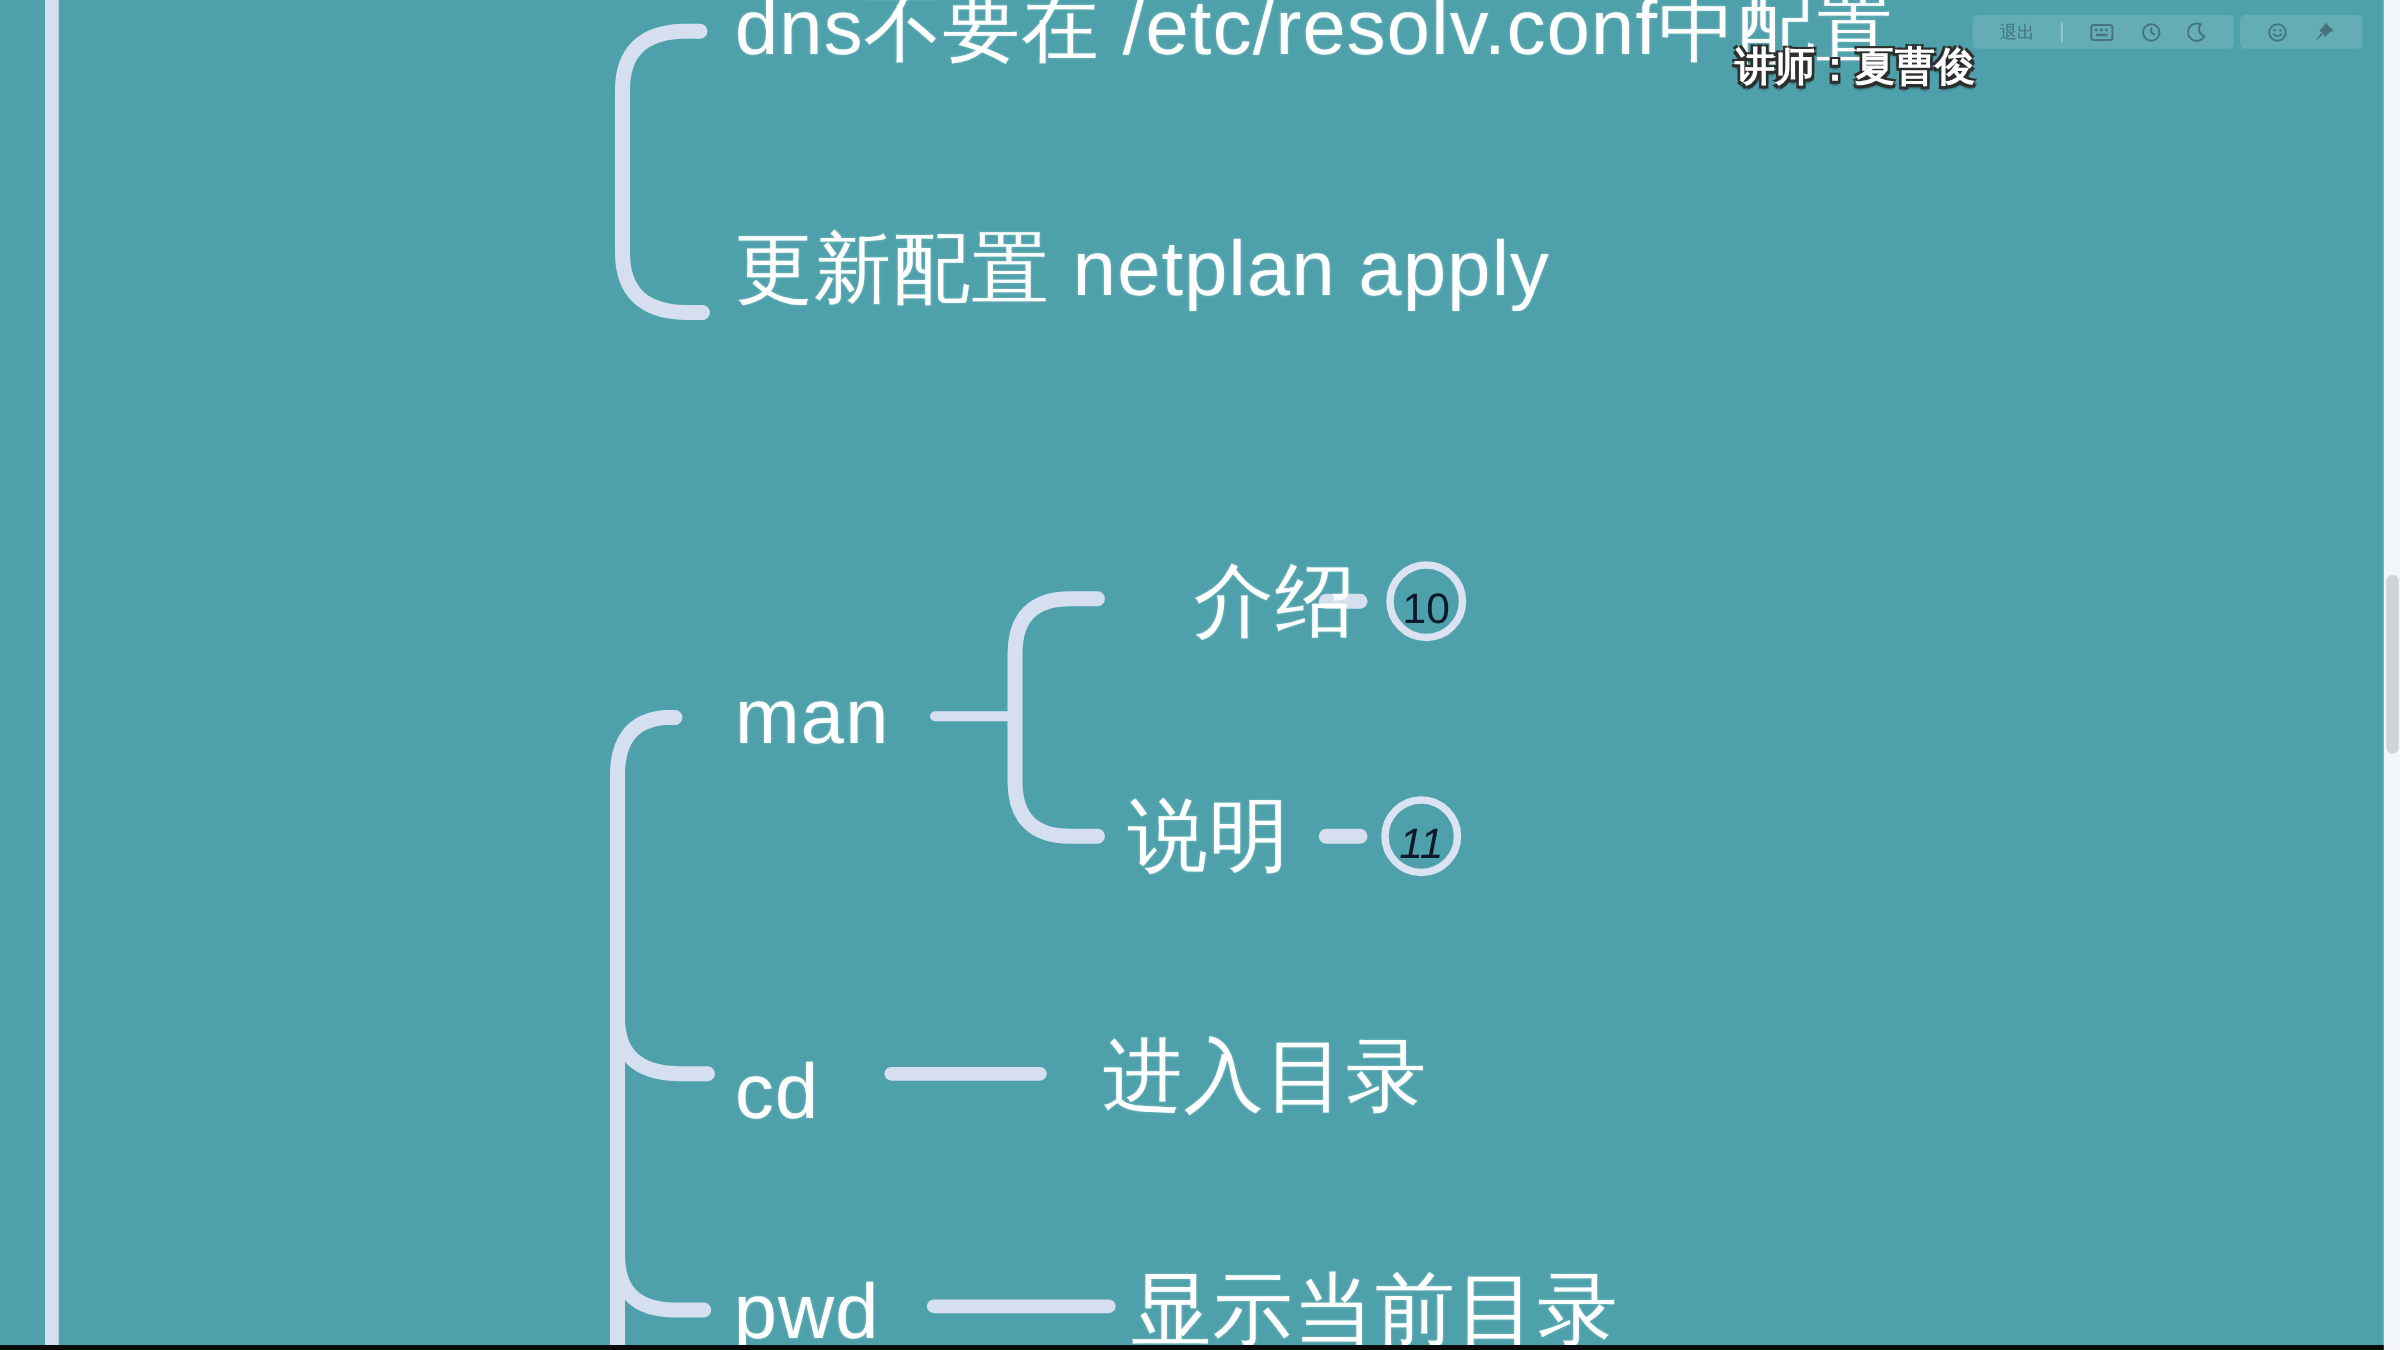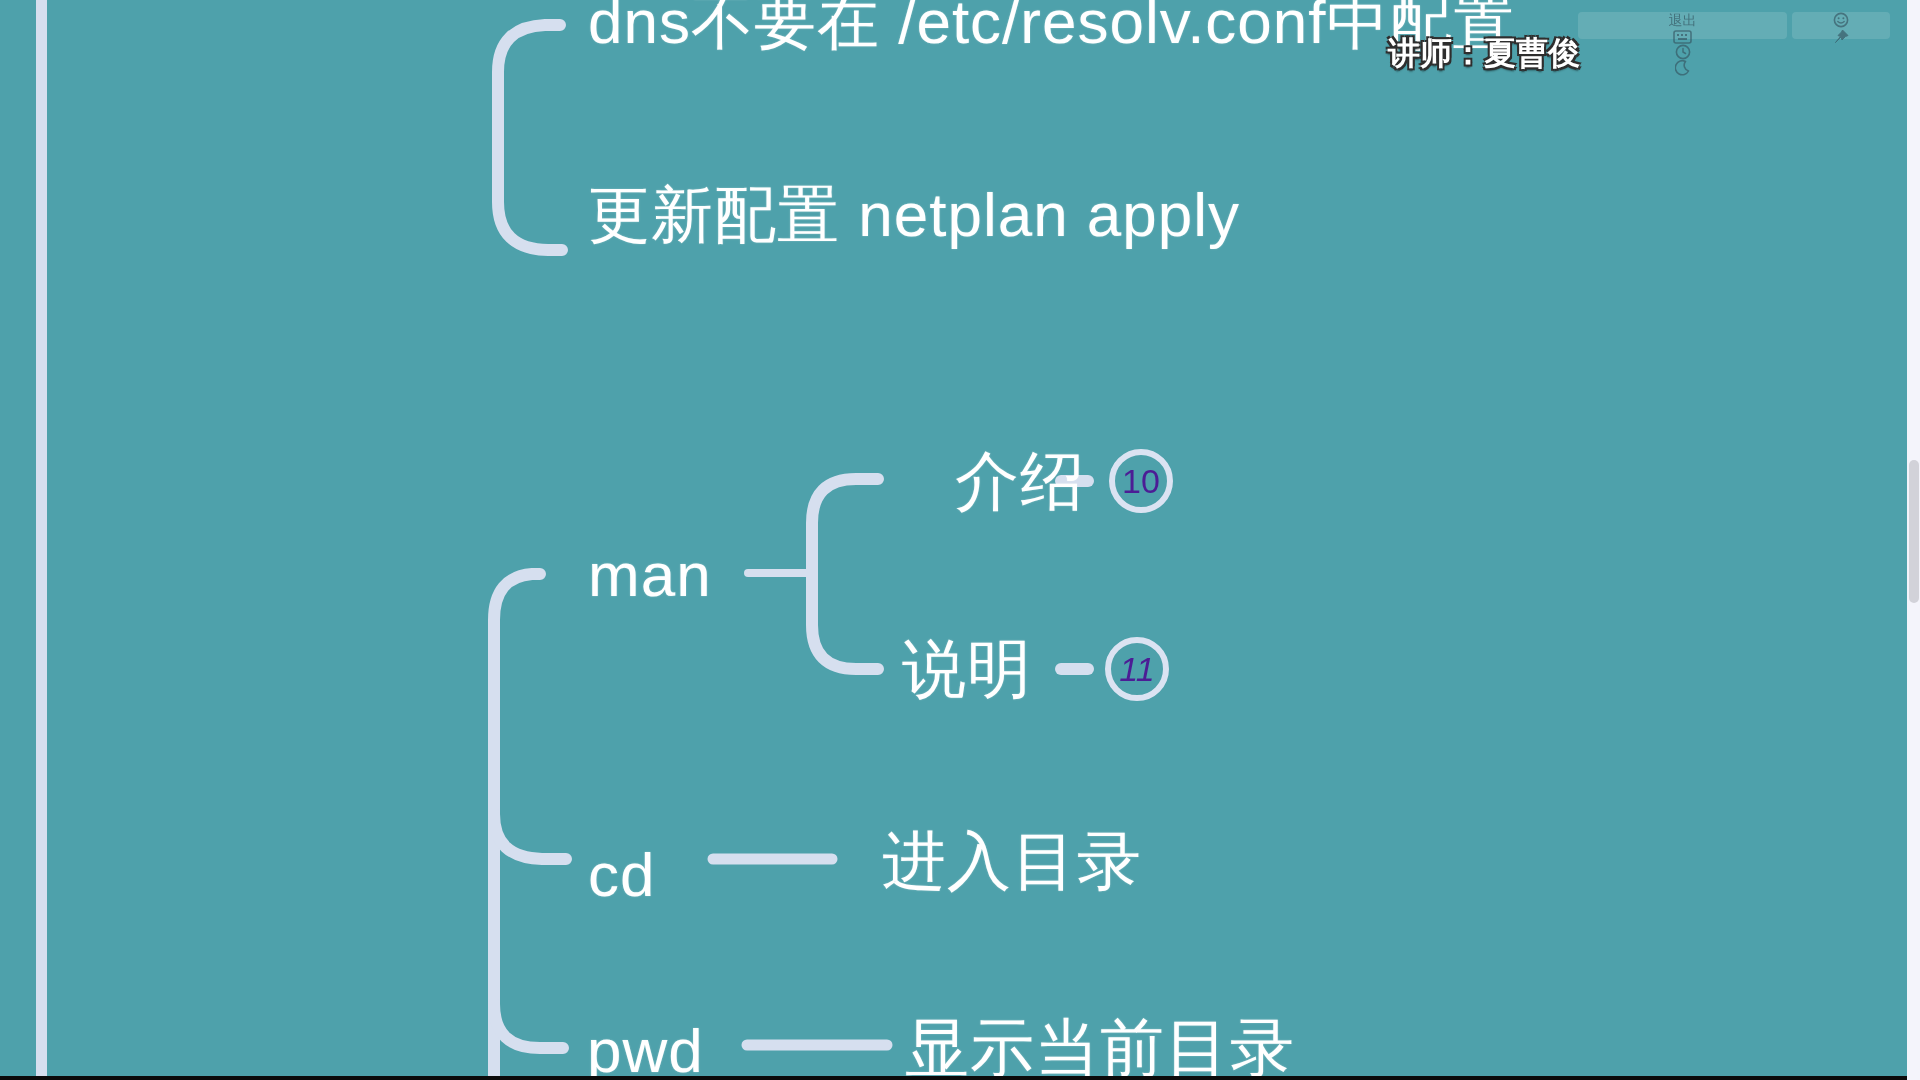--- a/index.html
+++ b/index.html
@@ -18,38 +18,38 @@
     transform:translateY(-50%);
     letter-spacing:1px;
     text-shadow:0 0 2px rgba(255,255,255,.35);
   }
   .node.sub{font-size:64px;}
   
   .badge{
     position:absolute;width:64px;height:64px;border-radius:50%;
     border:6px solid #dbe3f2;box-sizing:border-box;
     transform:translate(-50%,-50%);
-    display:flex;align-items:center;justify-content:center;
-    color:#4c1d95;font-size:34px;letter-spacing:0;
+    display:flex;align-items:flex-end;justify-content:center;
+    color:#0f172a;font-size:34px;letter-spacing:0;
   }
   
   .watermark{
     position:absolute;left:1388px;top:32px;
     font-size:32px;font-weight:bold;color:#ffffff;white-space:nowrap;
     text-shadow:
       -2px -2px 0 #2e2e2e, 2px -2px 0 #2e2e2e,
       -2px  2px 0 #2e2e2e, 2px  2px 0 #2e2e2e,
        0 3px 2px rgba(0,0,0,.55);
   }
   
   .ime-panel{
     position:absolute;top:12px;height:27px;
     background:rgba(255,255,255,.13);
     border-radius:4px;
-    display:flex;align-items:center;justify-content:space-evenly;flex-direction:column;
+    display:flex;align-items:center;justify-content:space-evenly;
   }
   .ime-panel .itm{display:flex;align-items:center;justify-content:center;opacity:.62;cursor:default;}
   .ime-exit{font-size:14px;color:#2f4d59;white-space:nowrap;}
   .ime-sep{width:1px;height:16px;background:rgba(255,255,255,.45);}
   .ime-panel svg{display:block;}
   
   .sb-track{position:absolute;right:0;top:0;width:13px;height:1080px;background:#f4f4fb;}
   .sb-thumb{position:absolute;left:1.5px;top:460px;width:10px;height:143px;background:#d2d2d9;border-radius:5px;}
   
   .bottom-bar{position:absolute;left:0;bottom:0;width:1907px;height:4px;background:#0b0b0b;}

